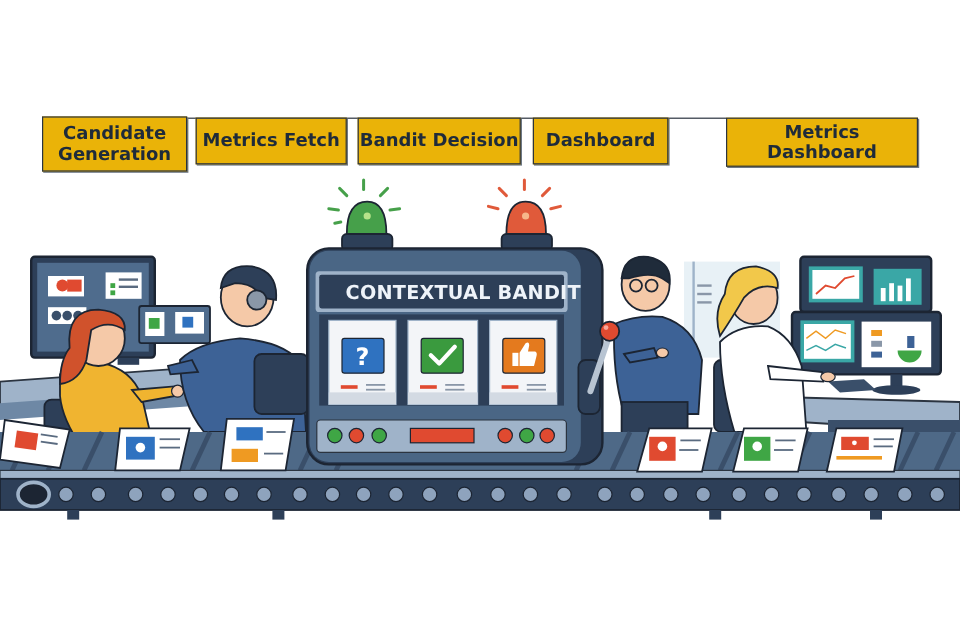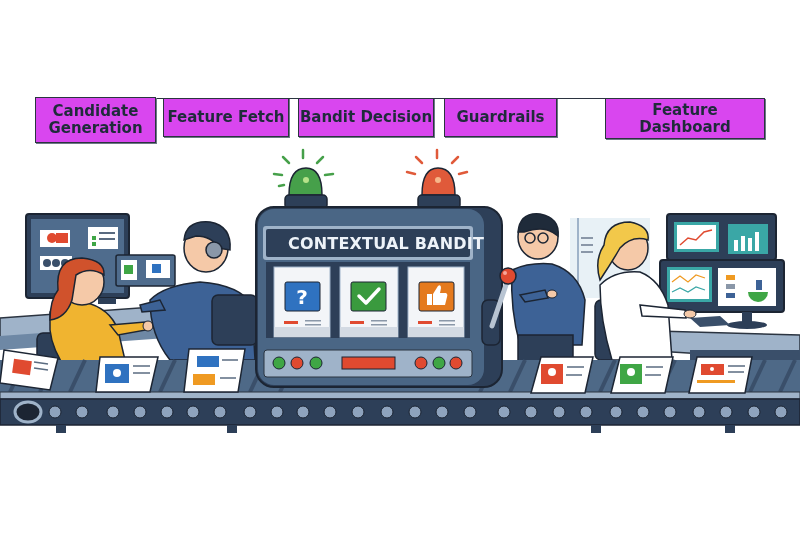--- a/index.html
+++ b/index.html
@@ -1,44 +1,44 @@
 <!DOCTYPE html>
 <html><head>
 <meta charset="utf-8">
 <style>
   html,body{margin:0;padding:0;background:#ffffff;}
   body{width:800px;height:533px;position:relative;overflow:hidden;font-family:"DejaVu Sans","Liberation Sans",sans-serif;}
   .stage{position:absolute;left:0;top:0;width:800px;height:533px;}
   .connector{position:absolute;top:98px;height:1px;background:#2b3440;}
-  .stage-box{position:absolute;background:#d946ef;border:1.5px solid #2b3440;box-shadow:1px 1px 0 #6d7886;display:flex;align-items:center;justify-content:center;text-align:center;color:#1f2b3a;font-weight:bold;font-size:15px;line-height:17px;box-sizing:border-box;}
+  .stage-box{position:absolute;background:#eab308;border:1.5px solid #2b3440;box-shadow:1px 1px 0 #6d7886;display:flex;align-items:center;justify-content:center;text-align:center;color:#1f2b3a;font-weight:bold;font-size:15px;line-height:17px;box-sizing:border-box;}
   svg{position:absolute;left:0;top:0;}
   .bandit-title{position:absolute;left:268px;top:232px;width:196px;height:22px;display:flex;align-items:center;justify-content:center;color:#eef3f9;font-weight:bold;font-size:16px;letter-spacing:0.2px;margin-left:20px;}
 </style>
 </head>
 <body>
 
 <div class="stage">
 
   <div class="connector" style="left:155px;width:450px;"></div>
 
   <div class="stage-box" style="left:35px;top:97px;width:121px;height:46px;">
     <span style="white-space:pre-line;">Candidate
 Generation</span>
   </div>
   <div class="stage-box" style="left:163px;top:98px;width:126px;height:39px;">
-    <span>Feature Fetch</span>
+    <span>Metrics Fetch</span>
   </div>
   <div class="stage-box" style="left:298px;top:98px;width:136px;height:39px;text-align:right;">
     <span>Bandit Decision</span>
   </div>
   <div class="stage-box" style="left:444px;top:98px;width:113px;height:39px;">
-    <span>Guardrails</span>
+    <span>Dashboard</span>
   </div>
   <div class="stage-box" style="left:605px;top:98px;width:160px;height:41px;">
-    <span>Feature Dashboard</span>
+    <span>Metrics Dashboard</span>
   </div>
 
   <svg width="800" height="533" viewBox="0 0 800 533">
 
     <g>
       <polygon points="0,318 250,300 250,330 0,348" fill="#9fb3c9" stroke="#2b3440" stroke-width="1.5"></polygon>
       <polygon points="0,336 250,318 250,332 0,350" fill="#6e88a5"></polygon>
 
       <g>
         <rect x="26" y="214" width="103" height="84" rx="3" fill="#2d3f58" stroke="#1c2533" stroke-width="2"></rect>

